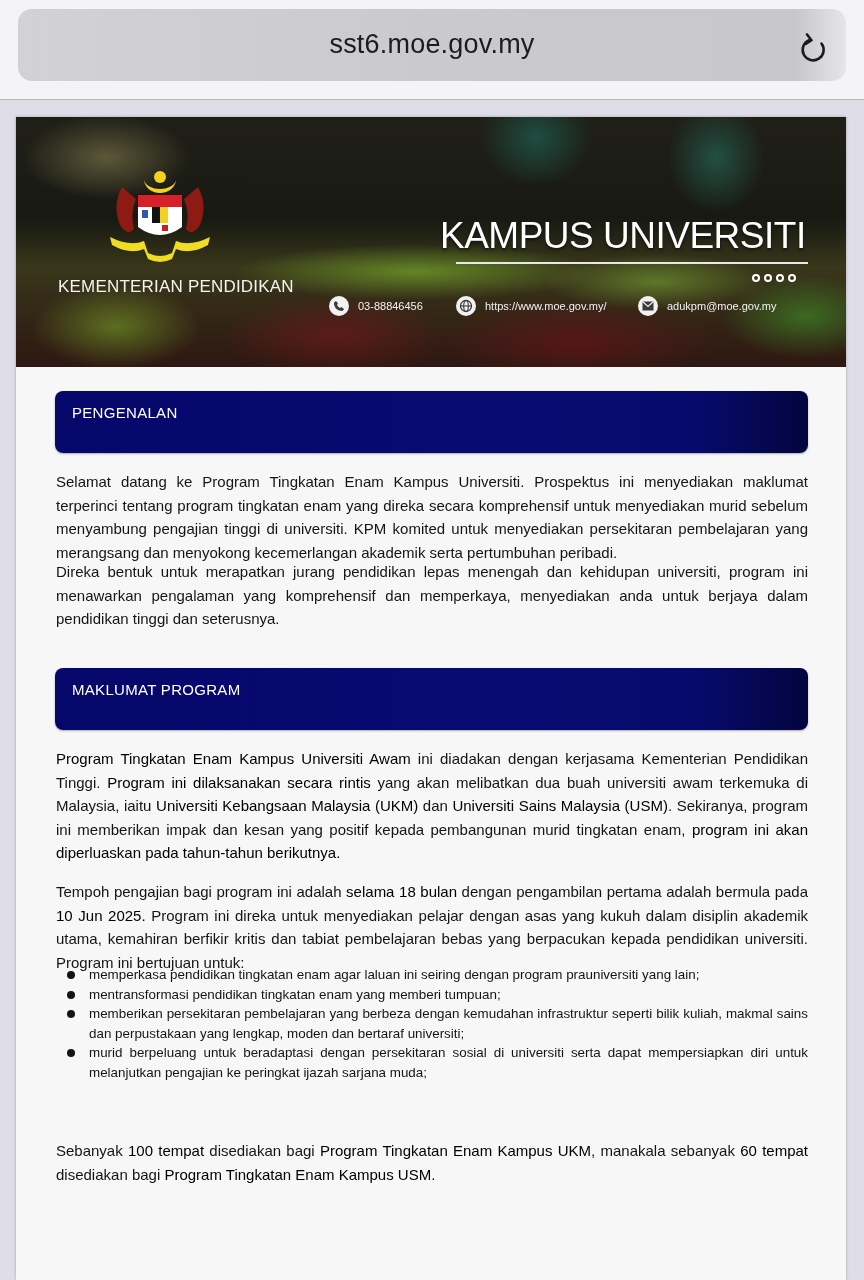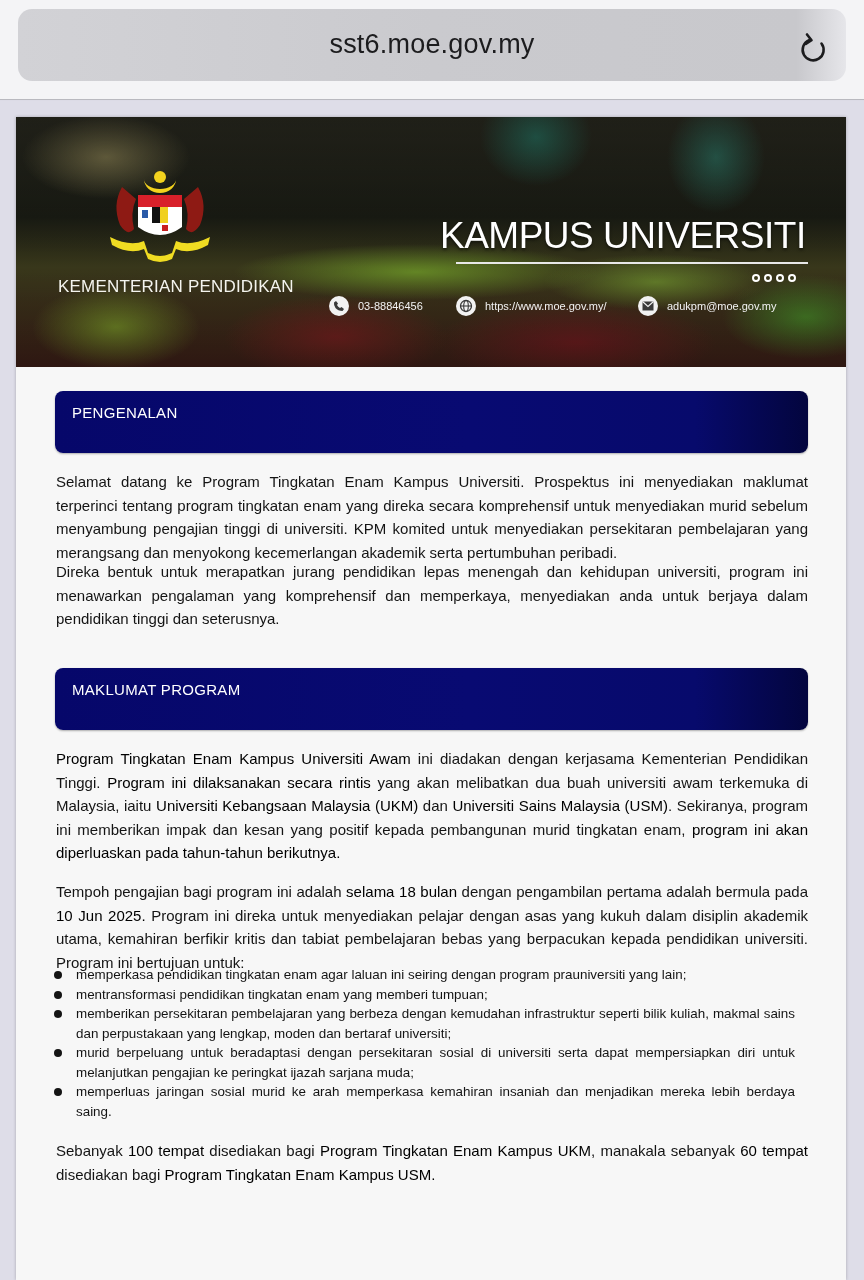--- a/index.html
+++ b/index.html
@@ -103,21 +103,21 @@
     position: absolute; left: 17px; top: 13px;
     color: #ffffff; font-size: 15px; letter-spacing: 0.3px;
   }
   .para {
     position: absolute; left: 40px; width: 752px;
     font-size: 15px; line-height: 23.5px; color: #141414;
     text-align: justify;
   }
   .para b { font-weight: normal; color: #000; }
   .bullets {
-    position: absolute; left: 27px; width: 752px; top: 848px;
+    position: absolute; left: 40px; width: 752px; top: 848px;
     list-style: none;
     font-size: 13.4px; line-height: 19.5px; color: #141414;
   }
   .bullets li {
     position: relative; padding-left: 33px; text-align: justify;
   }
   .bullets li::before {
     content: ""; position: absolute; left: 11px; top: 6px;
     width: 8px; height: 8px; border-radius: 50%; background: #141414;
   }
@@ -214,18 +214,17 @@
 
   <p class="para" style="top:630px;"><b>Program Tingkatan Enam Kampus Universiti Awam</b><span> ini diadakan dengan kerjasama Kementerian Pendidikan Tinggi. </span><b>Program ini dilaksanakan secara rintis</b><span> yang akan melibatkan dua buah universiti awam terkemuka di Malaysia, iaitu </span><b>Universiti Kebangsaan Malaysia (UKM)</b><span> dan </span><b>Universiti Sains Malaysia (USM)</b><span>. Sekiranya, program ini memberikan impak dan kesan yang positif kepada pembangunan murid tingkatan enam, </span><b>program ini akan diperluaskan pada tahun-tahun berikutnya.</b></p>
 
   <p class="para" style="top:763px;"><span>Tempoh pengajian bagi program ini adalah </span><b>selama 18 bulan</b><span> dengan pengambilan pertama adalah bermula pada </span><b>10 Jun 2025.</b><span> Program ini direka untuk menyediakan pelajar dengan asas yang kukuh dalam disiplin akademik utama, kemahiran berfikir kritis dan tabiat pembelajaran bebas yang berpacukan kepada pendidikan universiti. Program ini bertujuan untuk:</span></p>
 
   <ul class="bullets">
     <li>memperkasa pendidikan tingkatan enam agar laluan ini seiring dengan program prauniversiti yang lain;</li>
     <li>mentransformasi pendidikan tingkatan enam yang memberi tumpuan;</li>
     <li>memberikan persekitaran pembelajaran yang berbeza dengan kemudahan infrastruktur seperti bilik kuliah, makmal sains dan perpustakaan yang lengkap, moden dan bertaraf universiti;</li>
     <li>murid berpeluang untuk beradaptasi dengan persekitaran sosial di universiti serta dapat mempersiapkan diri untuk melanjutkan pengajian ke peringkat ijazah sarjana muda;</li>
-    <li>memperluas jaringan sosial murid ke arah memperkasa kemahiran insaniah dan menjadikan mereka lebih berdaya saing.</li>
   </ul>
 
   <p class="para" style="top:1022px;"><span>Sebanyak </span><b>100 tempat</b><span> disediakan bagi </span><b>Program Tingkatan Enam Kampus UKM</b><span>, manakala sebanyak </span><b>60 tempat</b><span> disediakan bagi </span><b>Program Tingkatan Enam Kampus USM.</b></p>
 
 </div>
 
 </body></html>

